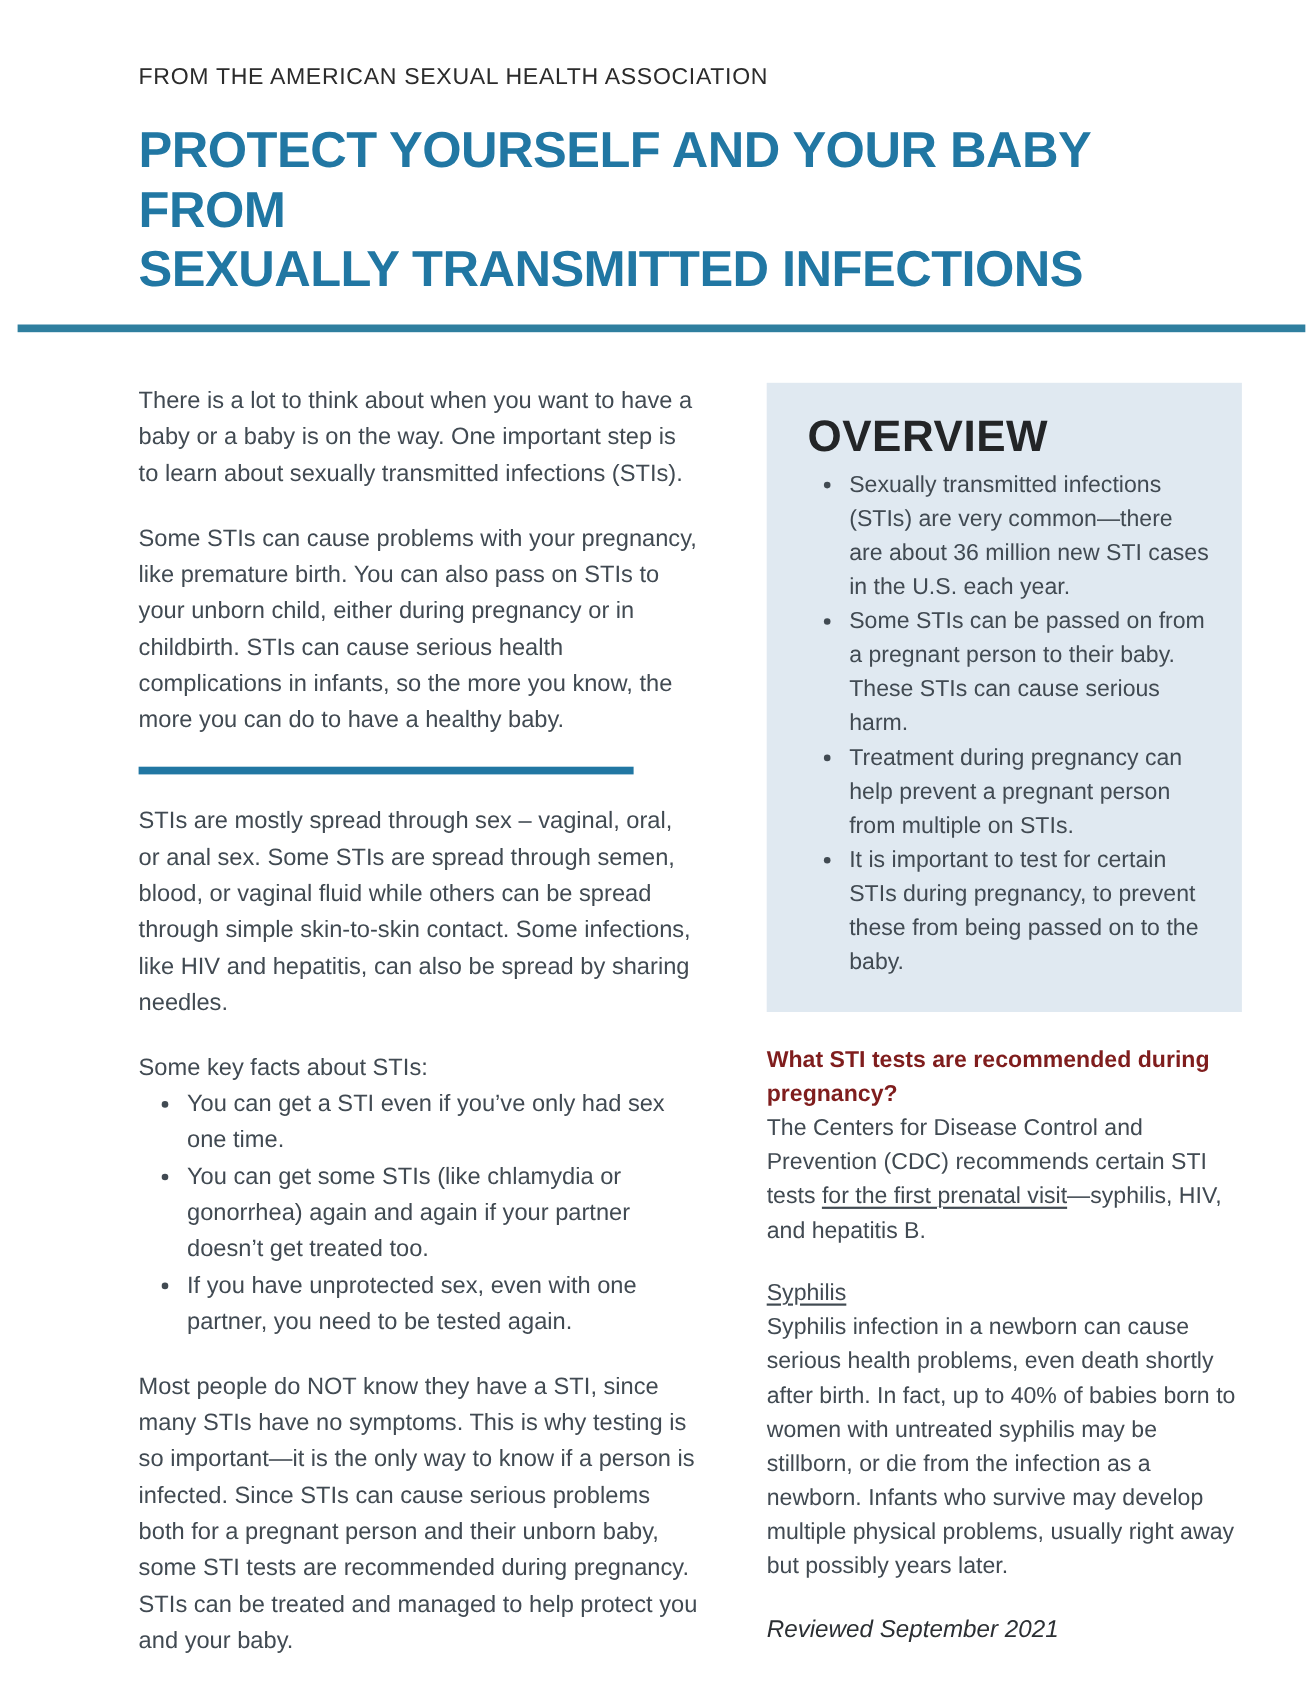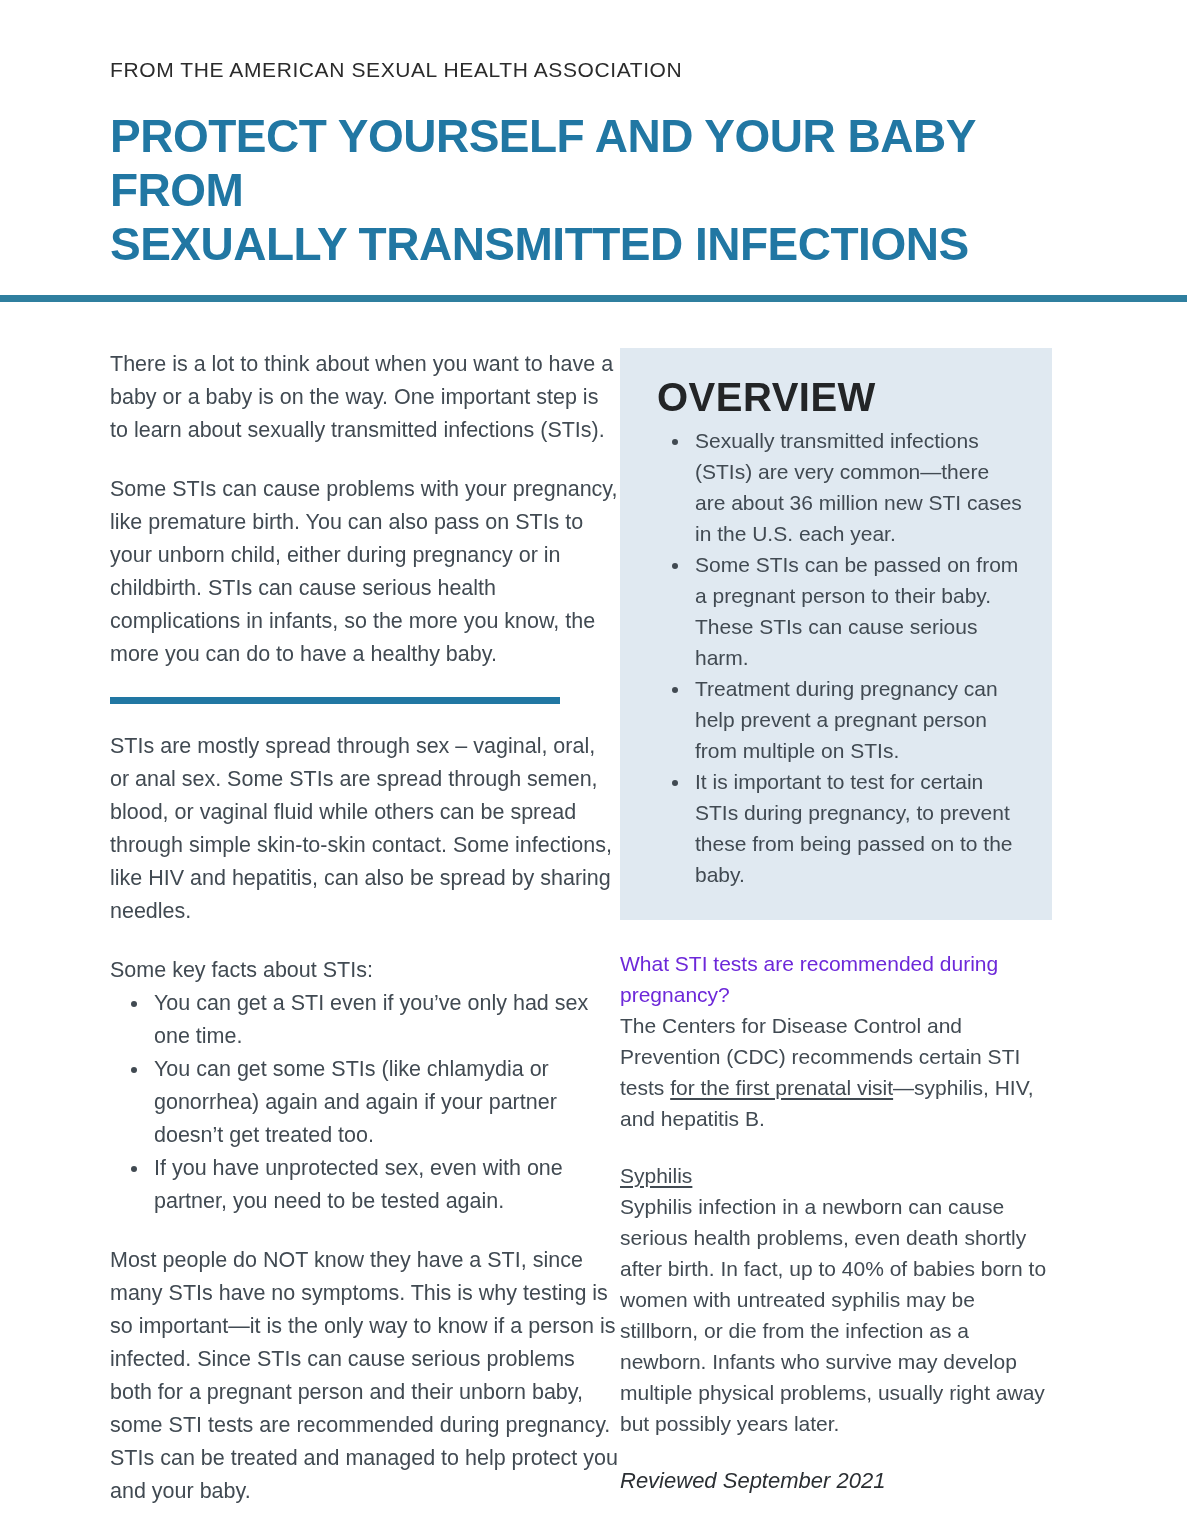--- a/index.html
+++ b/index.html
@@ -5,20 +5,21 @@
   * { margin: 0; padding: 0; box-sizing: border-box; }
   html, body { background: #ffffff; }
   .page {
     position: relative;
     width: 1187px;
     height: 1536px;
     background: #ffffff;
     font-family: "Liberation Sans", sans-serif;
     color: #414a52;
     overflow: hidden;
+    padding-left: 16px;
   }
   .header { padding: 58px 74px 0 110px; }
   .kicker {
     font-size: 21px;
     letter-spacing: 0.6px;
     color: #2b2b2b;
     font-weight: 400;
     margin-bottom: 28px;
   }
   .title {
@@ -31,20 +32,21 @@
   }
   .full-rule {
     width: 100%;
     height: 7px;
     background: #2f7f9f;
     border: none;
   }
   .columns {
     display: flex;
     padding: 46px 74px 0 110px;
+    gap: 61px;
   }
   .col-left { width: 510px; flex: 0 0 510px; font-size: 21.5px; line-height: 33px; }
   .col-right { width: 432px; flex: 0 0 432px; font-size: 21px; line-height: 31px; }
   .col-left p, .col-right p { margin: 0 0 26px 0; }
   .accent-bar {
     width: 450px;
     height: 7px;
     background: #2177a3;
     margin: 26px 0 26px 0;
   }
@@ -62,22 +64,22 @@
   }
   .overview-title {
     font-size: 40px;
     font-weight: 700;
     letter-spacing: 0.5px;
     color: #232527;
     margin-bottom: 12px;
   }
   .overview-box ul.bullets { margin-bottom: 0; padding-left: 34px; }
   .right-heading {
-    font-weight: 400;
-    color: #6d28d9;
+    font-weight: 700;
+    color: #7f1d1d;
     margin-bottom: 0 !important;
   }
   .tests-para { margin-bottom: 26px !important; }
   .inline-link {
     color: #414a52;
     text-decoration: underline;
     text-underline-offset: 3px;
   }
   .section-underline-heading {
     text-decoration: underline;

